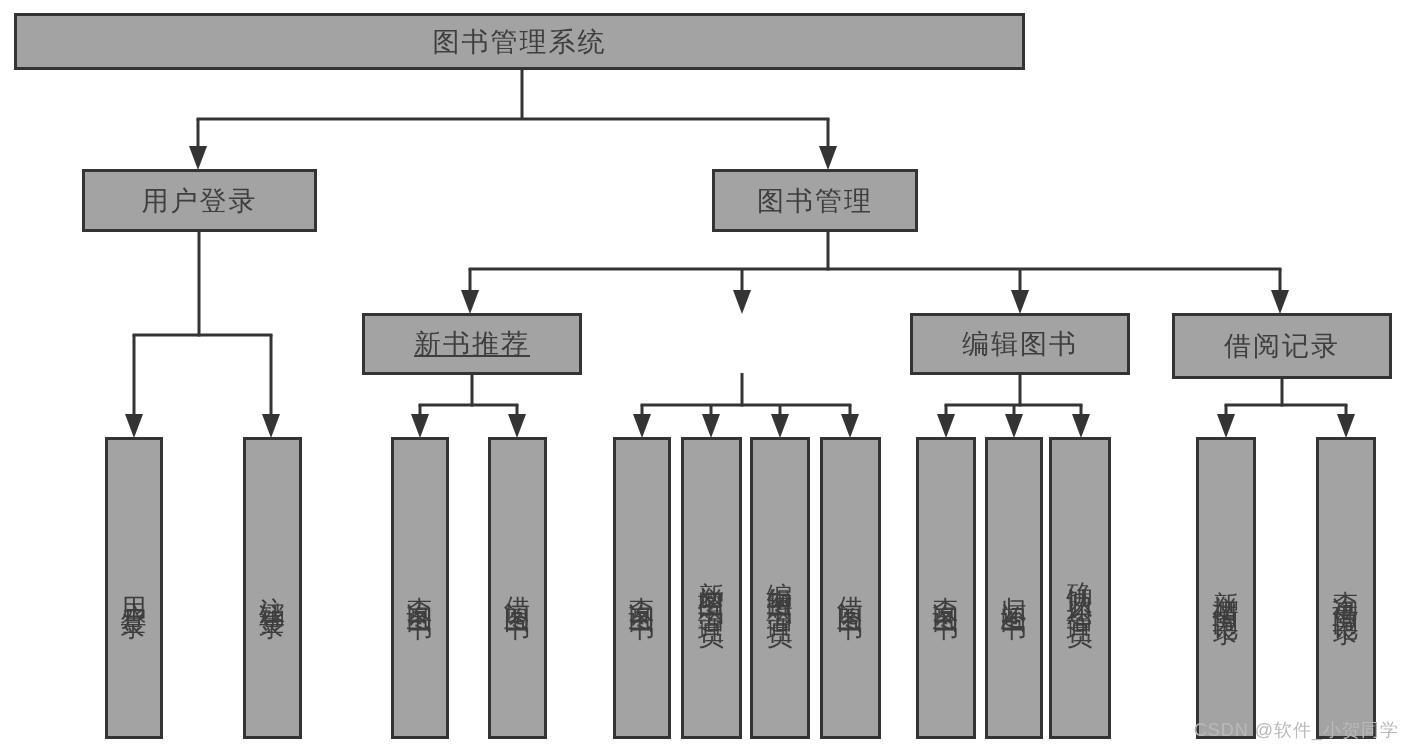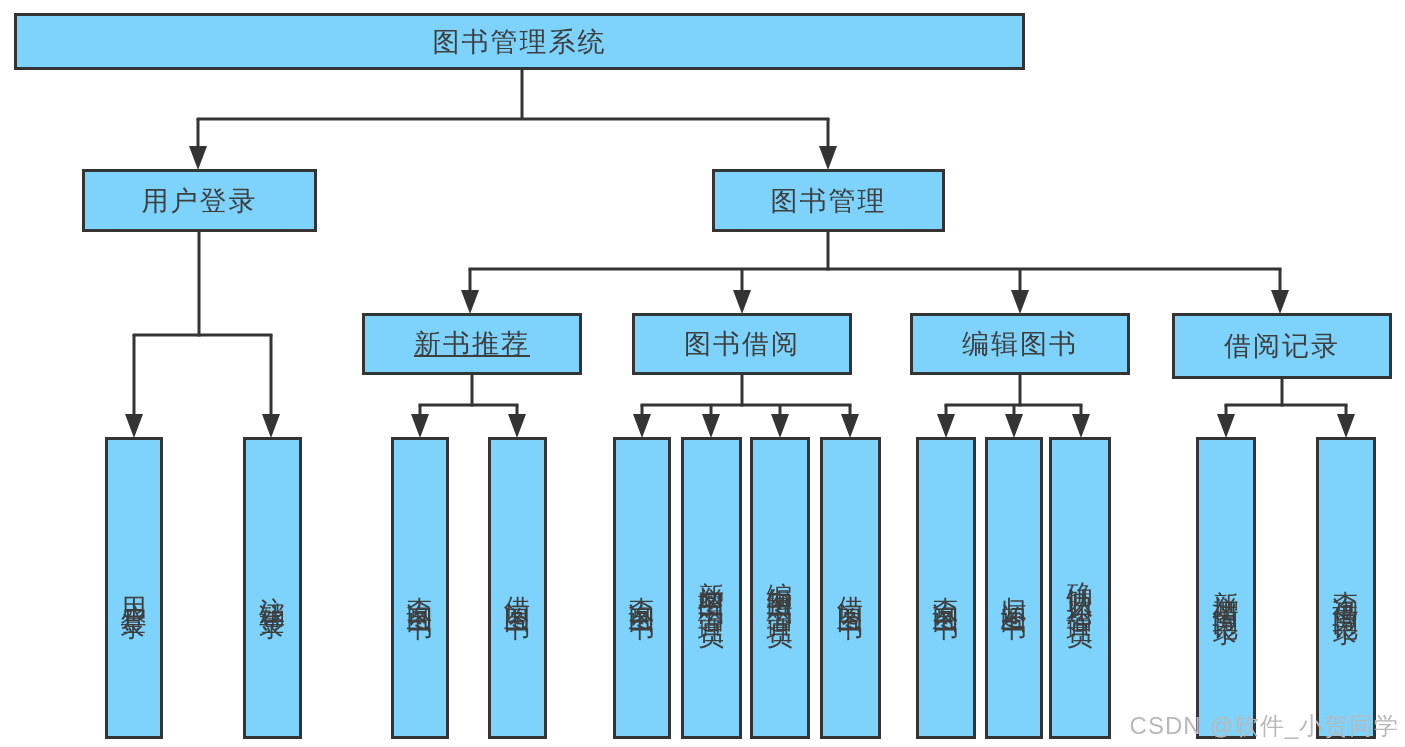--- a/index.html
+++ b/index.html
@@ -19,21 +19,21 @@
     position: absolute;
     left: 0; top: 0;
     width: 1405px;
     height: 747px;
     pointer-events: none;
   }
   .node {
     position: absolute;
     box-sizing: border-box;
     border: 3px solid #343434;
-    background: #7dd3fc;
+    background: #a3a3a3;
     display: flex;
     align-items: center;
     justify-content: center;
     color: #3e3e3e;
   }
   .hbox .label {
     font-size: 27px;
     letter-spacing: 2px;
     white-space: nowrap;
     color: #3e3e3e;
@@ -44,21 +44,21 @@
     font-size: 26px;
     letter-spacing: 6px;
     line-height: 1;
     color: #3e3e3e;
     white-space: nowrap;
   }
   .watermark {
     position: absolute;
     right: 6px;
     bottom: 5px;
-    font-size: 24px;
+    font-size: 18px;
     color: #b9b9b9;
     letter-spacing: 1px;
     white-space: nowrap;
   }
 </style>
 </head>
 <body>
 
 <div id="canvas">
 
@@ -135,30 +135,27 @@
     </g>
   </svg>
 
   <div class="node hbox" style="left:14px; top:13px; width:1011px; height:57px;">
     <span class="label">图书管理系统</span>
   </div>
 
   <div class="node hbox" style="left:82px; top:169px; width:235px; height:63px;">
     <span class="label">用户登录</span>
   </div>
-  <div class="node hbox" style="left:712px; top:169px; width:233px; height:63px;">
+  <div class="node hbox" style="left:712px; top:169px; width:206px; height:63px;">
     <span class="label">图书管理</span>
   </div>
 
   <div class="node hbox" style="left:362px; top:313px; width:220px; height:62px;text-decoration:underline;">
     <span class="label">新书推荐</span>
   </div>
-  <div class="node hbox" style="left:632px; top:313px; width:220px; height:62px;">
-    <span class="label">图书借阅</span>
-  </div>
   <div class="node hbox" style="left:910px; top:313px; width:220px; height:62px;">
     <span class="label">编辑图书</span>
   </div>
   <div class="node hbox" style="left:1172px; top:313px; width:220px; height:66px;">
     <span class="label">借阅记录</span>
   </div>
 
   <div class="node vbox" style="left:105px; top:437px; width:58px; height:302px;">
     <span class="label">用户登录</span>
   </div>

